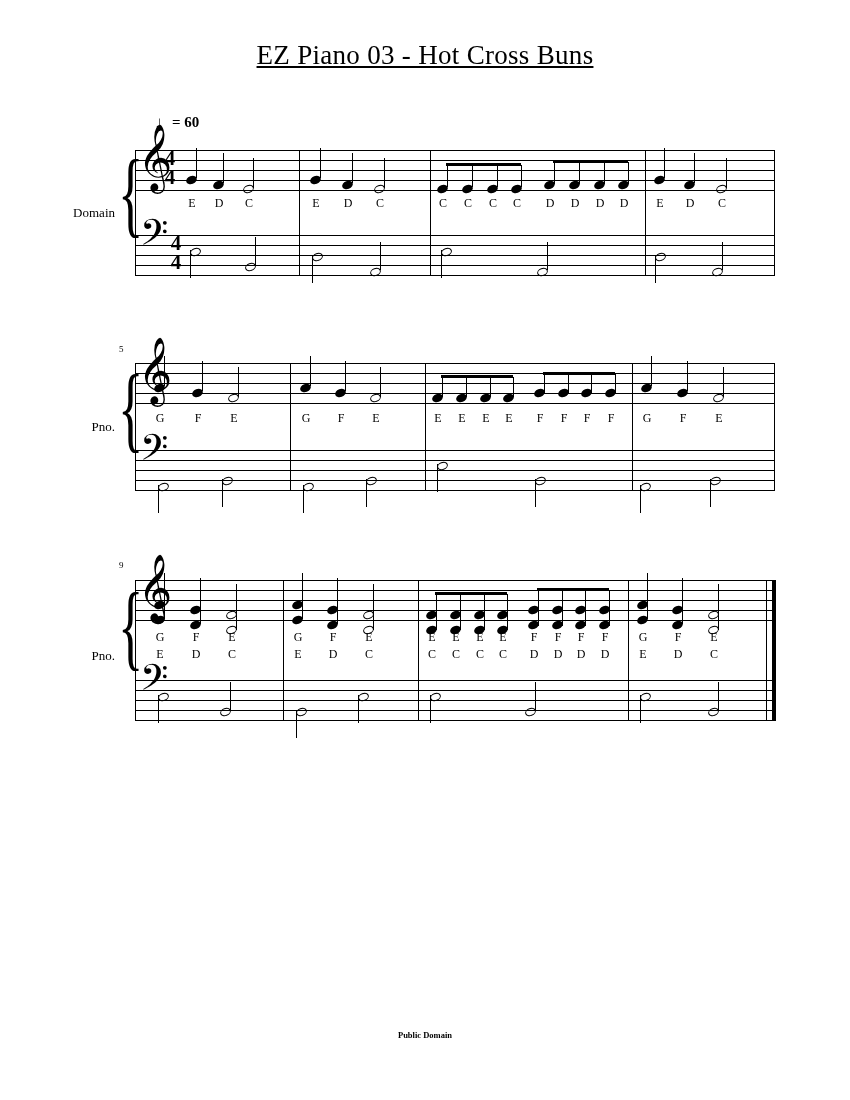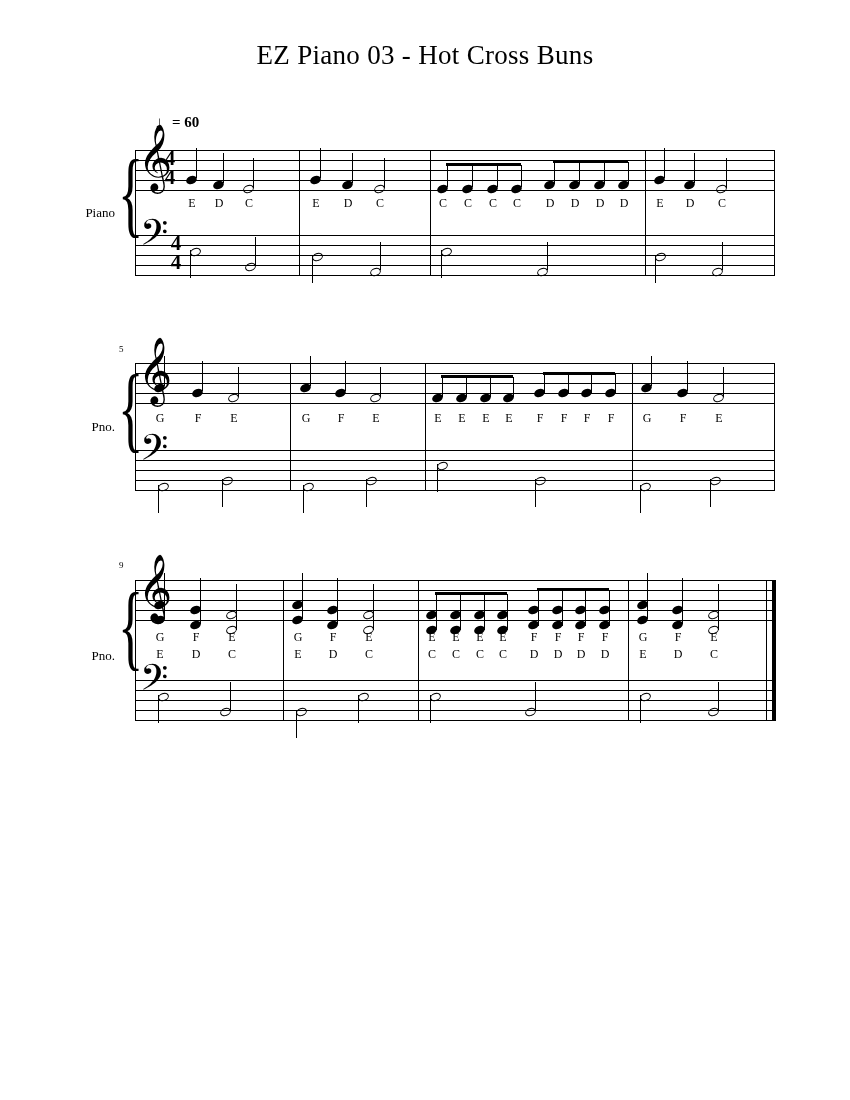--- a/index.html
+++ b/index.html
@@ -23,20 +23,21 @@
   }
   .title {
     position: absolute;
     top: 40px;
     left: 0;
     width: 850px;
     text-align: center;
     font-size: 27px;
     font-family: "Liberation Serif", serif;
     letter-spacing: 0.3px;
+    text-decoration: underline;
   }
   .tempo {
     position: absolute;
     font-size: 15px;
     font-weight: bold;
     font-family: "Liberation Serif", serif;
   }
   .tempo .notehead-q {
     display: inline-block;
     font-size: 17px;
@@ -147,21 +148,21 @@
 <body>
 
 <div class="page">
 
   <div class="title">EZ Piano 03 - Hot Cross Buns</div>
 
   <div class="system" style="top:0;">
 
     <div class="tempo" style="left:155px; top:114px;"><span class="notehead-q">♩</span><span>= 60</span></div>
 
-    <div class="sys-label" style="left:20px; top:205px; width:95px;">Piano</div>
+    <div class="sys-label" style="left:20px; top:205px; width:95px;">Domain</div>
 
     <div class="brace" style="left:118px; top:145px;">{</div>
 
     <div class="staff" style="left:135px; top:150px; width:640px; height:41px;">
       <div class="line" style="top:0px;"></div>
       <div class="line" style="top:10px;"></div>
       <div class="line" style="top:20px;"></div>
       <div class="line" style="top:30px;"></div>
       <div class="line" style="top:40px;"></div>
     </div>
@@ -655,13 +656,14 @@
     <div class="note">
         <div class="head open" style="left:640px; top:693px;"></div>
         <div class="stem" style="left:640px; top:695px; height:28px;"></div>
       </div>
     <div class="note">
         <div class="head open" style="left:708px; top:708px;"></div>
         <div class="stem" style="left:718px; top:682px; height:28px;"></div>
       </div>
   </div>
 
+  <div class="footer">Public Domain</div>
 </div>
 
 </body></html>

